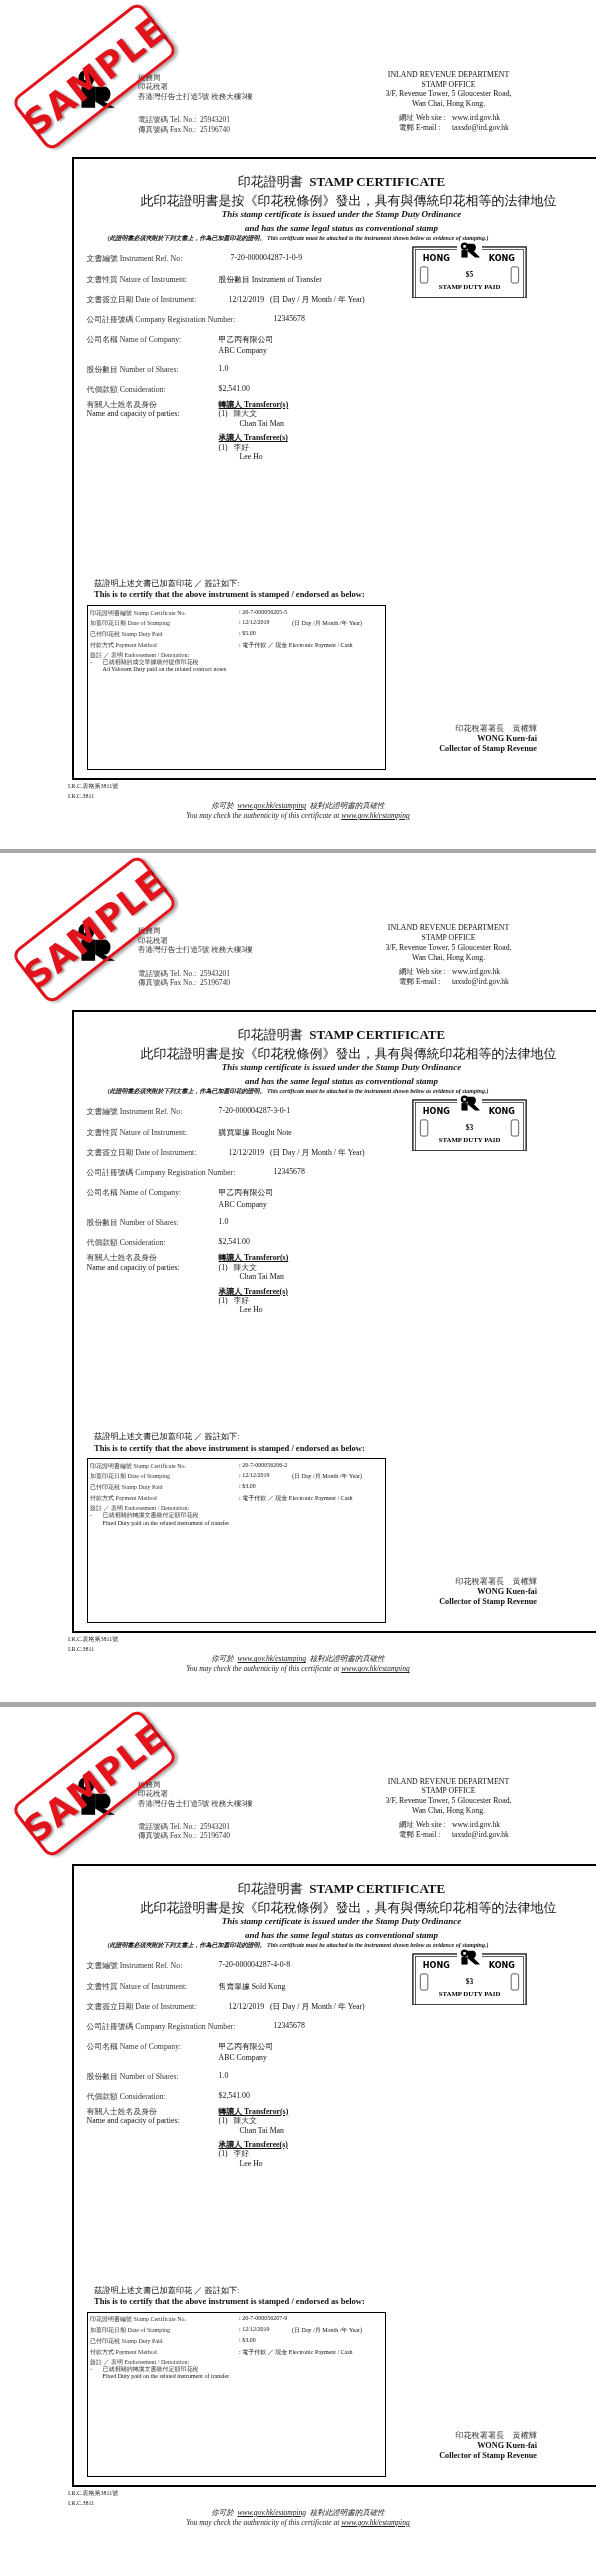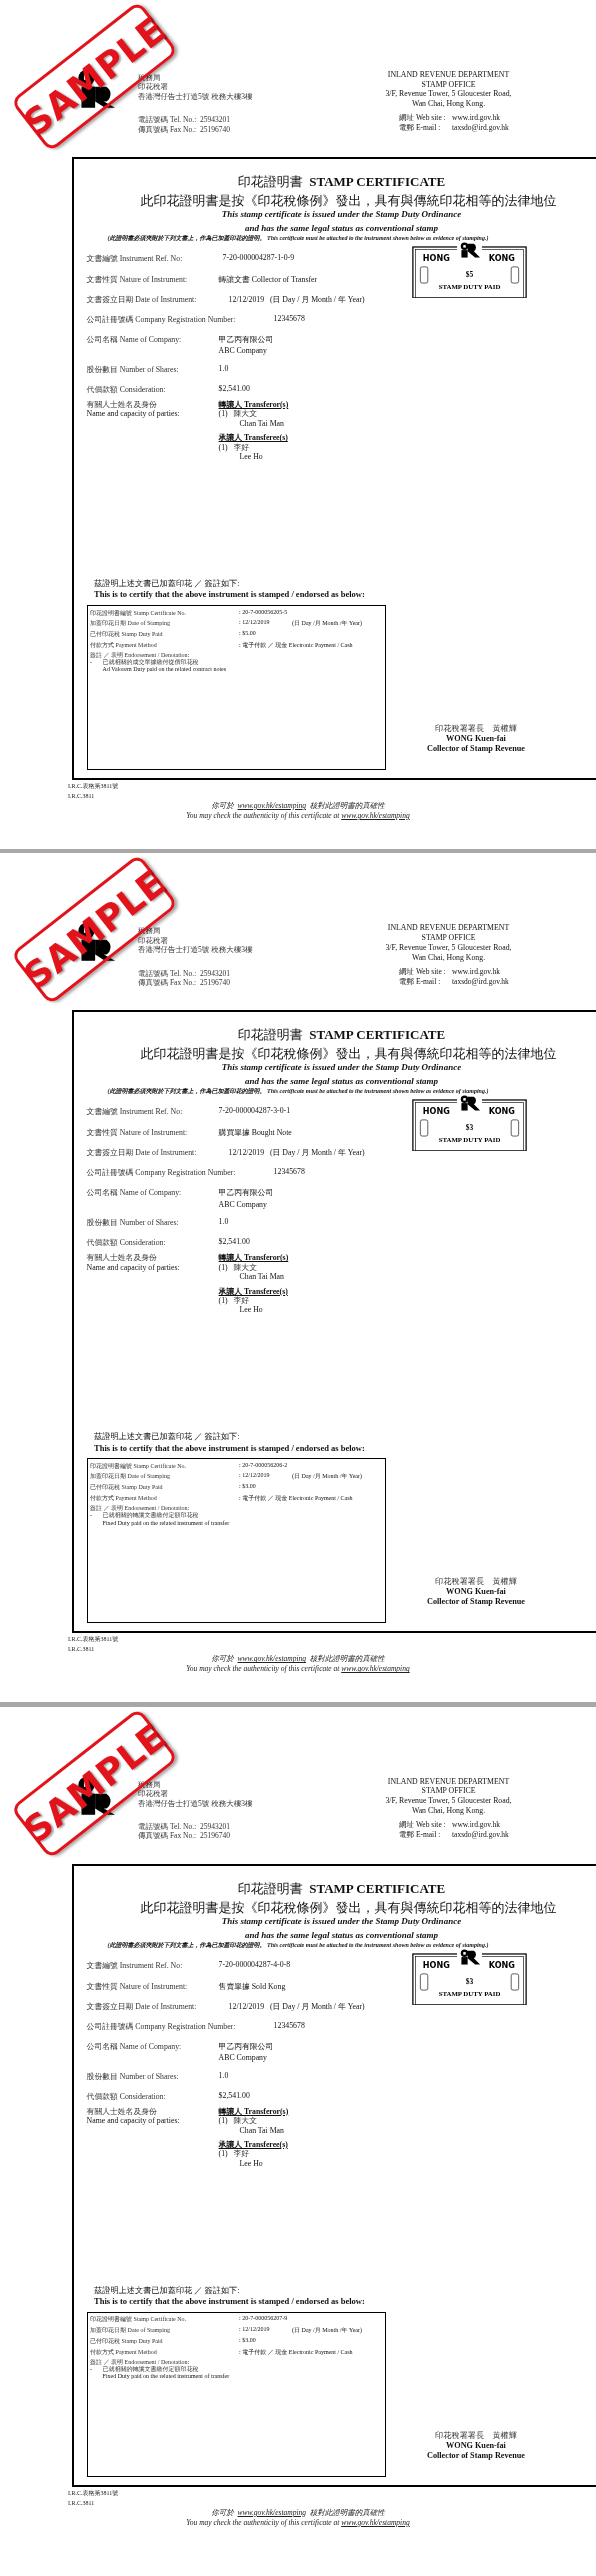--- a/index.html
+++ b/index.html
@@ -38,21 +38,21 @@
   .certify { position: absolute; left: 20px; font-size: 8.2px; line-height: 11.3px; }
   .certify .en { font-weight: bold; font-size: 8.5px; }
   .tbl { position: absolute; left: 12.6px; width: 299px; height: 165px; border: 0.6px solid #000; font-size: 6px; }
   .tbl .row { position: absolute; left: 2.5px; width: 295px; }
   .tbl .row .k { position: absolute; left: 0; color: #333; }
   .tbl .row .v { position: absolute; left: 149px; }
   .tbl .row .v2 { position: absolute; left: 202px; }
   .tbl .end { position: absolute; left: 2.5px; }
   .tbl .end-txt { position: absolute; left: 15px; width: 132px; line-height: 7.2px; }
 
-  .sig { position: absolute; left: 333px; width: 138px; text-align: center; font-size: 8.2px; line-height: 10px; }
+  .sig { position: absolute; left: 325px; width: 138px; text-align: right; font-size: 8.2px; line-height: 10px; }
   .sig .zh { color: #333; font-size: 8.2px; }
   .sig .en { font-weight: bold; }
 
   .footer-irc { position: absolute; left: 68px; font-size: 6px; line-height: 10px; color: #222; }
   .footer-check { position: absolute; left: 0; width: 596px; text-align: center; font-style: italic; font-size: 7.5px; line-height: 10px; color: #222; }
   .footer-check a { color: #222; text-decoration: underline; }
 </style>
 </head>
 <body>
 
@@ -108,22 +108,22 @@
       <rect x="80" y="13" width="10" height="12" fill="#000"></rect>
       <path d="M90 3 h10 a7 7 0 0 1 0 12 l10 10 h-8 l-12 -10 z" fill="#000"></path>
       <text x="18" y="31" font-family="DejaVu Sans, sans-serif" font-weight="bold" font-size="13" class="stamp-l">HONG</text>
       <text x="124" y="31" font-family="DejaVu Sans, sans-serif" font-weight="bold" font-size="13" class="stamp-r">KONG</text>
       <rect x="14" y="40" width="12" height="26" rx="3" fill="none" stroke="#000"></rect>
       <rect x="160" y="40" width="12" height="26" rx="3" fill="none" stroke="#000"></rect>
       <text x="93" y="56" text-anchor="middle" font-family="Liberation Serif, serif" font-weight="bold" font-size="12" class="stamp-amt">$5</text>
       <text x="93" y="76" text-anchor="middle" font-family="Liberation Serif, serif" font-weight="bold" font-size="11" class="stamp-cap">STAMP DUTY PAID</text>
     </svg>
 
-    <div class="field" style="top:94px"><span class="lbl">文書編號 Instrument Ref. No:</span><span class="val" style="left:136px">7-20-000004287-1-0-9</span></div>
-    <div class="field" style="top:115px"><span class="lbl">文書性質 Nature of Instrument:</span><span class="val" style="left:132px">轉讓文書 Collector of Transfer</span></div>
+    <div class="field" style="top:94px"><span class="lbl">文書編號 Instrument Ref. No:</span><span class="val" style="left:144px">7-20-000004287-1-0-9</span></div>
+    <div class="field" style="top:115px"><span class="lbl">文書性質 Nature of Instrument:</span><span class="val" style="left:132px">股份數目 Instrument of Transfer</span></div>
     <div class="field" style="top:135px"><span class="lbl">文書簽立日期 Date of Instrument:</span><span class="val" style="left:142px"><span>12/12/2019</span>&nbsp;&nbsp;&nbsp;<span>(日 Day / 月 Month / 年 Year)</span></span></div>
     <div class="field" style="top:155px"><span class="lbl">公司註冊號碼 Company Registration Number:</span><span class="val" style="left:187px">12345678</span></div>
     <div class="field" style="top:175px"><span class="lbl">公司名稱 Name of Company:</span><span class="val" style="left:132px;line-height:11.3px"><span>甲乙丙有限公司</span><br><span>ABC Company</span></span></div>
     <div class="field" style="top:205px"><span class="lbl">股份數目 Number of Shares:</span><span class="val" style="left:132px">1.0</span></div>
     <div class="field" style="top:225px"><span class="lbl">代價款額 Consideration:</span><span class="val" style="left:132px">$2,541.00</span></div>
     <div class="field" style="top:241px;line-height:9.4px">
       <div class="lbl">有關人士姓名及身份</div>
       <div>Name and capacity of parties:</div>
       <div class="val" style="left:132px;top:0">
         <div class="parties-h">轉讓人 Transferor(s)</div>

